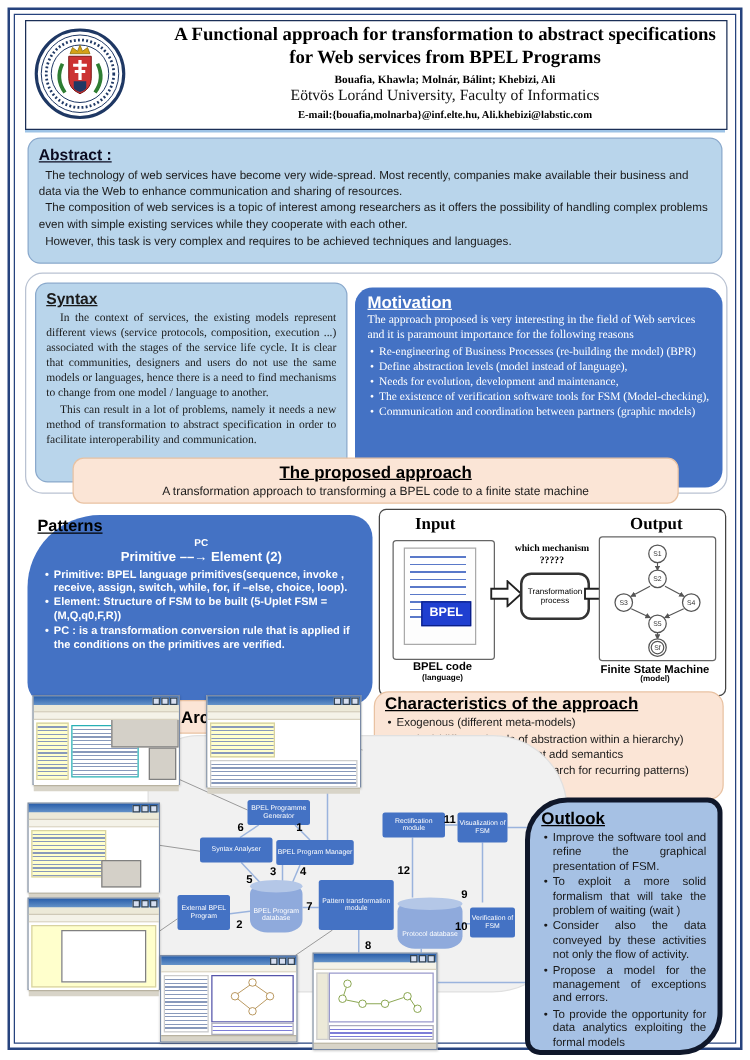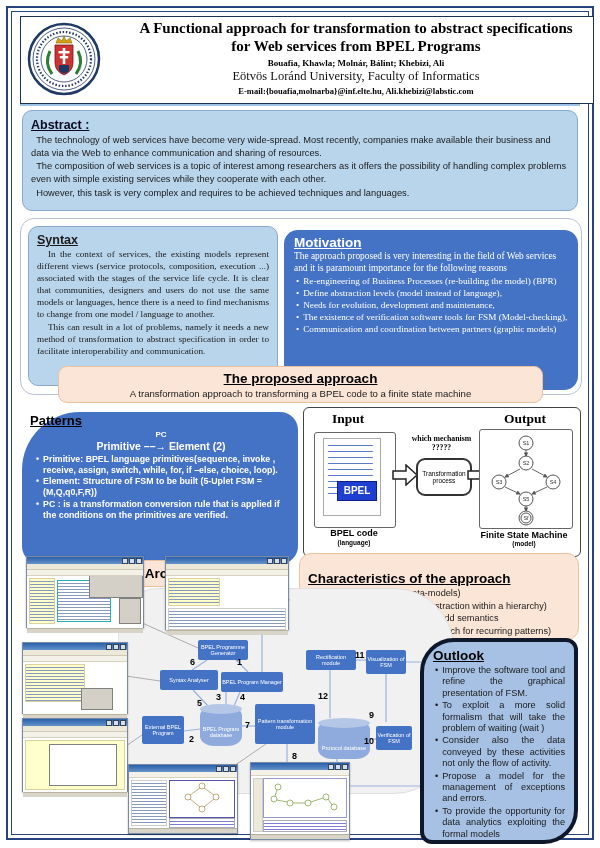--- a/index.html
+++ b/index.html
@@ -2,21 +2,21 @@
 <html><head>
 <meta charset="utf-8">
 <style>
   html,body{margin:0;padding:0;background:#fff;}
   .poster{position:relative;width:600px;height:848px;background:#fff;overflow:hidden;
           font-family:"Liberation Sans",sans-serif;color:#1a1a1a;}
   .frame-outer{position:absolute;left:6px;top:6px;right:6px;bottom:8px;border:2.5px solid #26437e;pointer-events:none;}
   .frame-inner{position:absolute;left:11px;top:11px;right:11px;bottom:13px;border:1px solid #26437e;pointer-events:none;}
   .abs{position:absolute;}
   
-  .header{left:20px;top:16px;width:560px;height:86px;border:1.5px solid #1b2f57;background:#fff;padding-left:12px;}
+  .header{left:20px;top:16px;width:560px;height:86px;border:1.5px solid #1b2f57;background:#fff;}
   .title{left:96px;top:3px;width:478px;text-align:center;font-family:"Liberation Serif",serif;
          font-weight:bold;font-size:15px;line-height:1.18;color:#000;}
   .authors{left:96px;top:41px;width:478px;text-align:center;font-family:"Liberation Serif",serif;
            font-weight:bold;font-size:9px;color:#000;}
   .affil{left:96px;top:52px;width:478px;text-align:center;font-family:"Liberation Serif",serif;
          font-size:12.5px;color:#111;}
   .email{left:96px;top:69px;width:478px;text-align:center;font-family:"Liberation Serif",serif;
          font-weight:bold;font-size:8.5px;color:#000;}
   .hdr-sep{left:20px;top:104px;width:560px;height:2px;background:#9dc3e6;}
   
@@ -58,21 +58,21 @@
        background-image:repeating-linear-gradient(#fff 0 2px,#5a79c9 2px 3.2px,#fff 3.2px 6px);background-size:80% 70%;background-repeat:no-repeat;background-position:4px 4px;}
   .bpel-badge{left:22px;top:48px;width:38px;height:18px;background:#1f3fd0;color:#fff;font-weight:bold;
               font-size:10px;text-align:center;line-height:18px;border:1px solid #0a1f88;}
   .which{left:95px;top:26px;width:85px;text-align:center;font-family:"Liberation Serif",serif;font-weight:bold;font-size:7.8px;color:#000;}
   .tproc{left:112px;top:50px;width:52px;height:34px;border:2.5px solid #333;border-radius:9px;font-size:6.5px;
          display:flex;align-items:center;justify-content:center;text-align:center;background:#fff;color:#000;}
   .fsm-box{left:175px;top:21px;width:92px;height:98px;border:1px solid #666;border-radius:3px;background:#fff;}
   .cap{position:absolute;text-align:center;font-weight:bold;color:#000;}
   
   .sysarch{left:30px;top:560px;width:256px;height:25px;border-radius:6px;text-align:center;font-weight:bold;font-size:13.5px;line-height:25px;color:#000;}
-  .chars{left:299px;top:553px;width:280px;height:87px;border-radius:12px;padding:15px 8px;box-sizing:border-box;}
+  .chars{left:299px;top:553px;width:280px;height:87px;border-radius:12px;padding:0 8px;box-sizing:border-box;}
   .chars .hd{font-size:13.5px;color:#000;}
   .chars .bullet{font-size:9.2px;line-height:1.25;}
   
   .outlook{left:420px;top:638px;width:158px;height:206px;background:#a6c1e4;border:4px solid #0f172a;
            border-radius:34px 12px 34px 12px;padding:4px 9px;box-sizing:border-box;}
   .outlook .hd{font-size:13.5px;color:#000;}
   .outlook .bullet{font-size:9.2px;line-height:1.24;text-align:justify;}
   
   .archbg{left:118px;top:588px;width:334px;height:204px;background:#f1f1f1;border:1px solid #e0e0e0;border-radius:40px 60px 60px 40px;}
   .abox{position:absolute;background:#4472c4;color:#fff;font-size:5.5px;line-height:1.15;display:flex;

